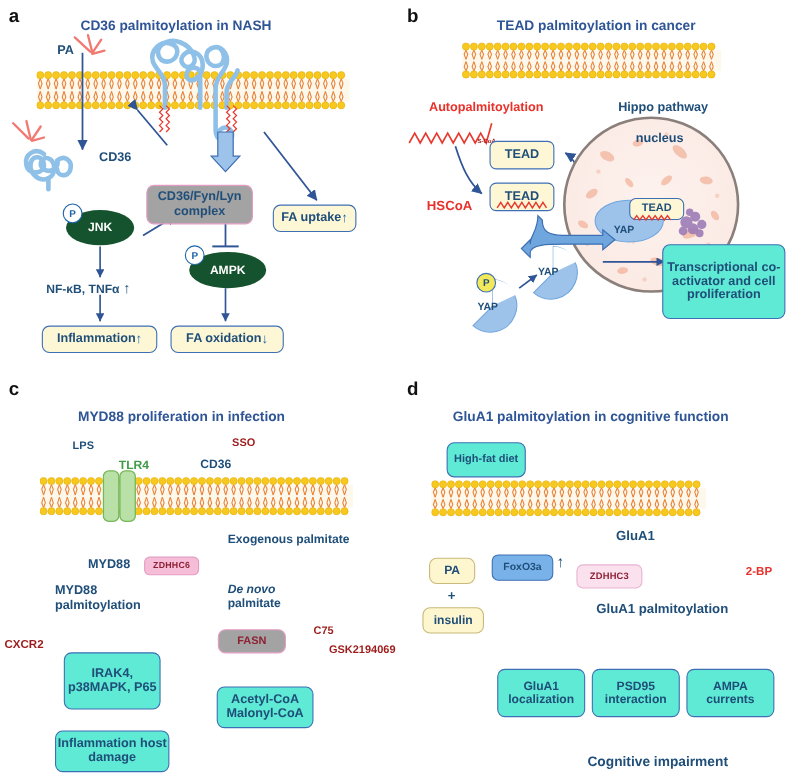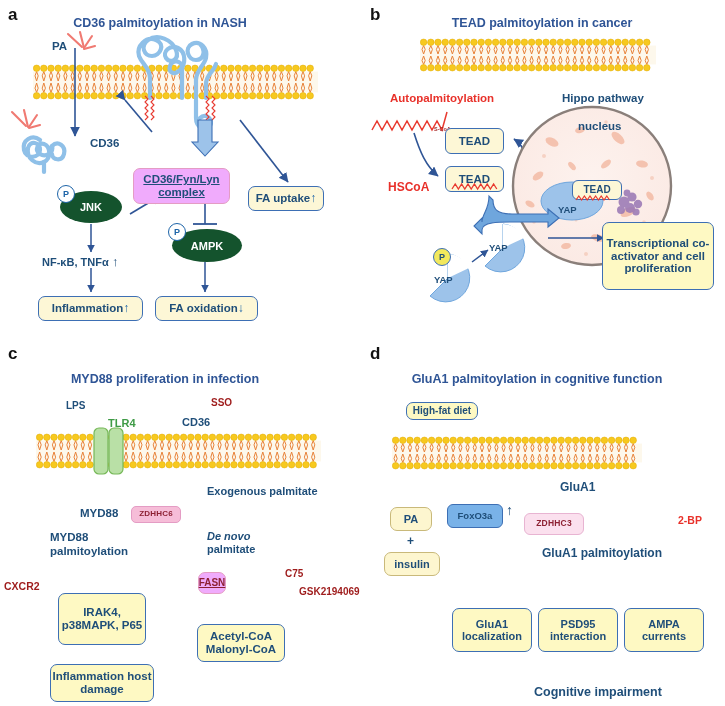--- a/index.html
+++ b/index.html
@@ -22,26 +22,26 @@
   
   .membrane{position:absolute;overflow:hidden;}
   .membrane svg{display:block;}
 
   
   .box{position:absolute;box-sizing:border-box;display:flex;align-items:center;
        justify-content:center;text-align:center;border-radius:7px;
        font-weight:bold;line-height:1.12;}
   .box-yellow{background:#fdf7d6;border:1.3px solid #3d6fb4;color:#1f4e79;font-size:11.5px;}
   .box-yellow-plain{background:#fdf6cf;border:1.3px solid #c9b97a;color:#1f4e79;font-size:11px;}
-  .box-pink{background:#f0abfc;border:1.1px solid #e49cc4;color:#1f4e79;font-size:11.5px;text-decoration:underline;}
+  .box-pink{background:#a3a3a3;border:1.1px solid #e49cc4;color:#1f4e79;font-size:11.5px;}
   .box-pink-sm{background:#f6bdd8;border:1px solid #e49cc4;color:#8d2033;font-size:8px;
                letter-spacing:.2px;border-radius:5px;}
   .box-pink-pale{background:#fbe0ee;border:1px solid #e8b4d2;color:#8d2033;font-size:8.5px;
                letter-spacing:.2px;border-radius:6px;}
-  .box-blue{background:#fef9c3;border:1.2px solid #3d6fb4;color:#1f4e79;font-size:11.5px;}
+  .box-blue{background:#5eead4;border:1.2px solid #3d6fb4;color:#1f4e79;font-size:11.5px;}
   .box-blue-sm{background:#79b2e8;border:1.2px solid #3d6fb4;color:#1f4e79;font-size:9.5px;
                border-radius:6px;}
   .box-tead{background:#fdf7d6;border:1.4px solid #3d6fb4;color:#1f4e79;font-size:11.5px;
             border-radius:6px;}
 
   
   .oval{position:absolute;border-radius:50%;background:#14532d;color:#ffffff;
         display:flex;align-items:center;justify-content:center;font-weight:bold;font-size:11px;}
   .pbadge{position:absolute;border-radius:50%;background:#ffffff;border:1.6px solid #1d64a8;
           color:#1d64a8;display:flex;align-items:center;justify-content:center;
@@ -1089,21 +1089,21 @@
       <line x1="256" y1="243" x2="284" y2="243" stroke="#9e1b1b" stroke-width="1.6"></line>
       <line x1="256" y1="235" x2="256" y2="251" stroke="#9e1b1b" stroke-width="1.8"></line>
     </g>
   </svg>
 
   <div class="txt red" style="left:4px;top:580px;font-size:10.5px;top:240px;">CXCR2</div>
 
   <div class="box box-blue" style="left:58px;top:253px;width:88px;height:52px;">IRAK4, p38MAPK, P65</div>
   <div class="box box-blue" style="left:50px;top:324px;width:104px;height:38px;">Inflammation host damage</div>
 
-  <div class="box box-pink" style="left:198px;top:232px;width:28px;height:22px;font-size:10px;color:#8d2033;">FASN</div>
+  <div class="box box-pink" style="left:198px;top:232px;width:62px;height:22px;font-size:10px;color:#8d2033;">FASN</div>
   <div class="txt red" style="left:285px;top:228px;font-size:10px;">C75</div>
   <div class="txt red" style="left:279px;top:246px;font-size:10px;margin-left:20px;">GSK2194069</div>
 
   <div class="box box-blue" style="left:197px;top:284px;width:88px;height:38px;">Acetyl-CoA Malonyl-CoA</div>
 </div>
 
 <div class="panel" style="left:362px;top:340px;width:363px;height:366px;">
 
   <div class="plabel" style="left:8px;top:4px;">d</div>
   <div class="ptitle" style="left:20px;top:32px;width:310px;">GluA1 palmitoylation in cognitive function</div>
@@ -1311,21 +1311,21 @@
           <circle cx="234" cy="29.7" r="3.3" fill="#f7c91e" stroke="#e0a800" stroke-width="0.45"></circle>
           <path d="M241.2,7.6 L239.6,11.379999999999999 L241.2,15.999999999999998" stroke="#e8833a" stroke-width="1" fill="none"></path>
           <path d="M241.2,7.6 L242.79999999999998,11.379999999999999 L241.2,15.999999999999998" stroke="#e8833a" stroke-width="1" fill="none"></path>
           <path d="M241.2,26.4 L239.6,22.619999999999997 L241.2,18" stroke="#e8833a" stroke-width="1" fill="none"></path>
           <path d="M241.2,26.4 L242.79999999999998,22.619999999999997 L241.2,18" stroke="#e8833a" stroke-width="1" fill="none"></path>
           <circle cx="241.2" cy="4.3" r="3.3" fill="#f7c91e" stroke="#e0a800" stroke-width="0.45"></circle>
           <circle cx="241.2" cy="29.7" r="3.3" fill="#f7c91e" stroke="#e0a800" stroke-width="0.45"></circle>
         </svg>
   </div>
 
-  <div class="box box-blue" style="left:44px;top:62px;width:72px;height:18px;font-size:10px;">High-fat diet</div>
+  <div class="box box-blue" style="left:44px;top:62px;width:72px;height:32px;font-size:10px;">High-fat diet</div>
 
   <svg class="ov">
     <g transform="translate(0,340)">
       <path d="M72,84 h9 v52 h5 l-9.5,12 l-9.5,-12 h5 z" fill="#4a9de0" stroke="#3d8fd0" stroke-width="0.8"></path>
     </g>
   </svg>
 
   <svg class="ov">
     <g transform="translate(0,340)" stroke="#f07a72" stroke-width="2" stroke-linecap="round">
       <line x1="32" y1="150" x2="46" y2="164"></line>

